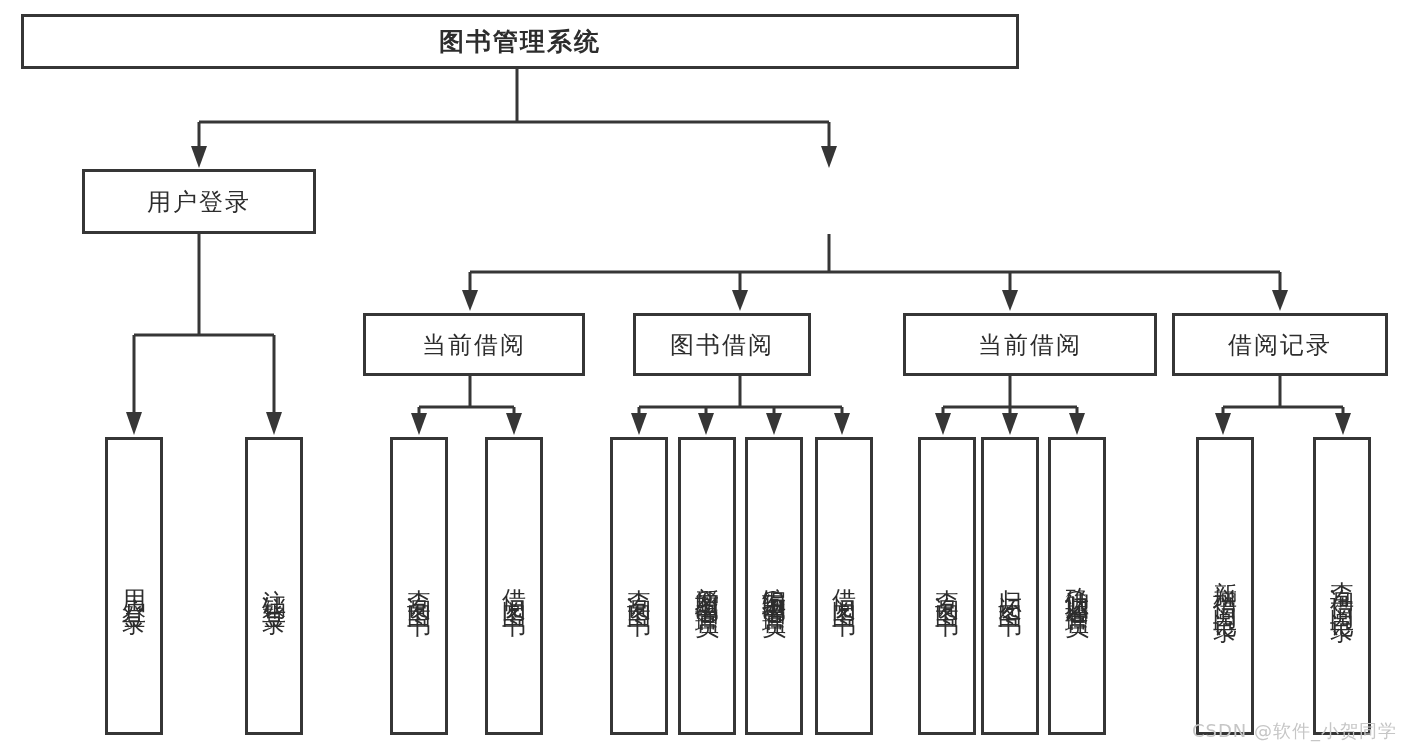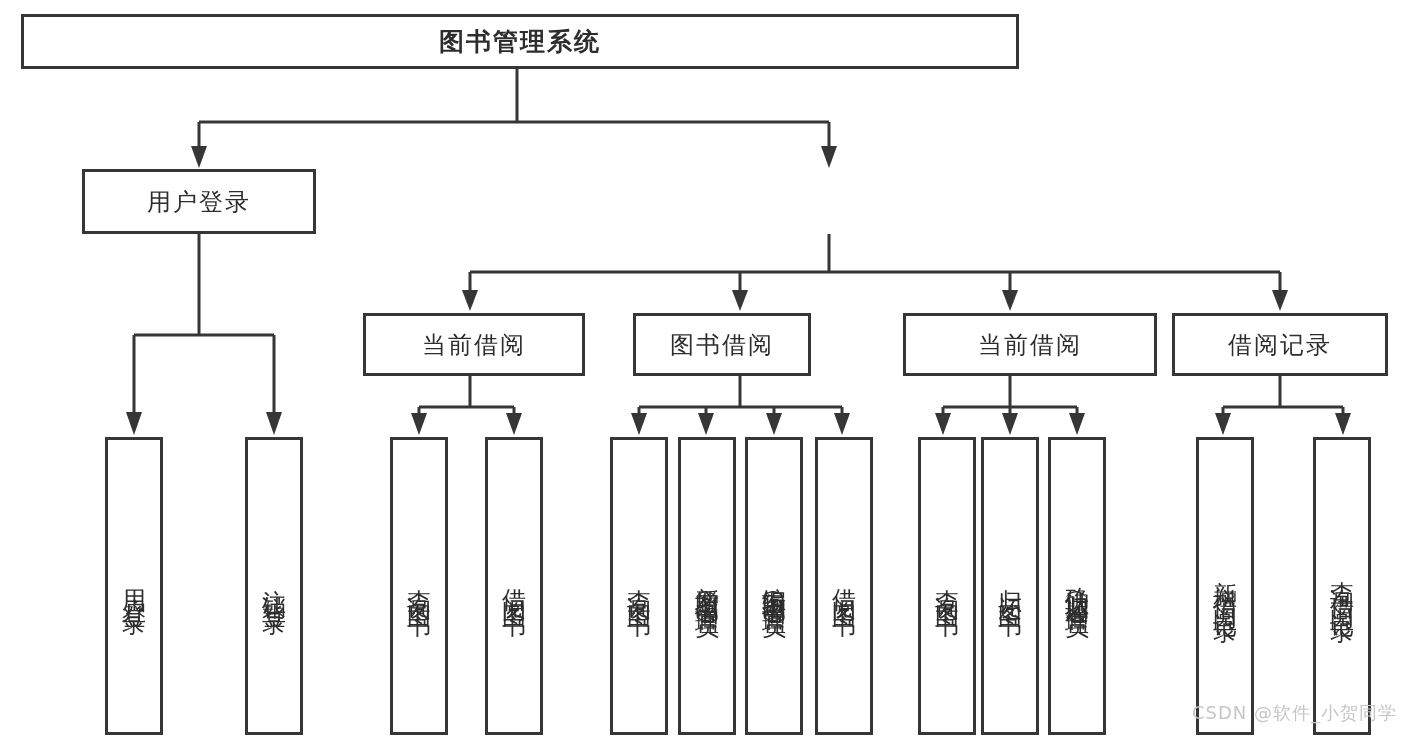--- a/index.html
+++ b/index.html
@@ -49,21 +49,21 @@
     writing-mode: vertical-rl;
     text-orientation: mixed;
     font-size: 24px;
     letter-spacing: 8px;
     line-height: 1;
   }
   .vtext.long { letter-spacing: 4px; }
   .watermark {
     position: absolute;
     right: 8px;
-    bottom: 22px;
+    bottom: 4px;
     font-size: 18px;
     letter-spacing: 1px;
     color: var(--watermark);
     white-space: nowrap;
   }
 </style>
 </head>
 <body>
 
 <div class="canvas">

